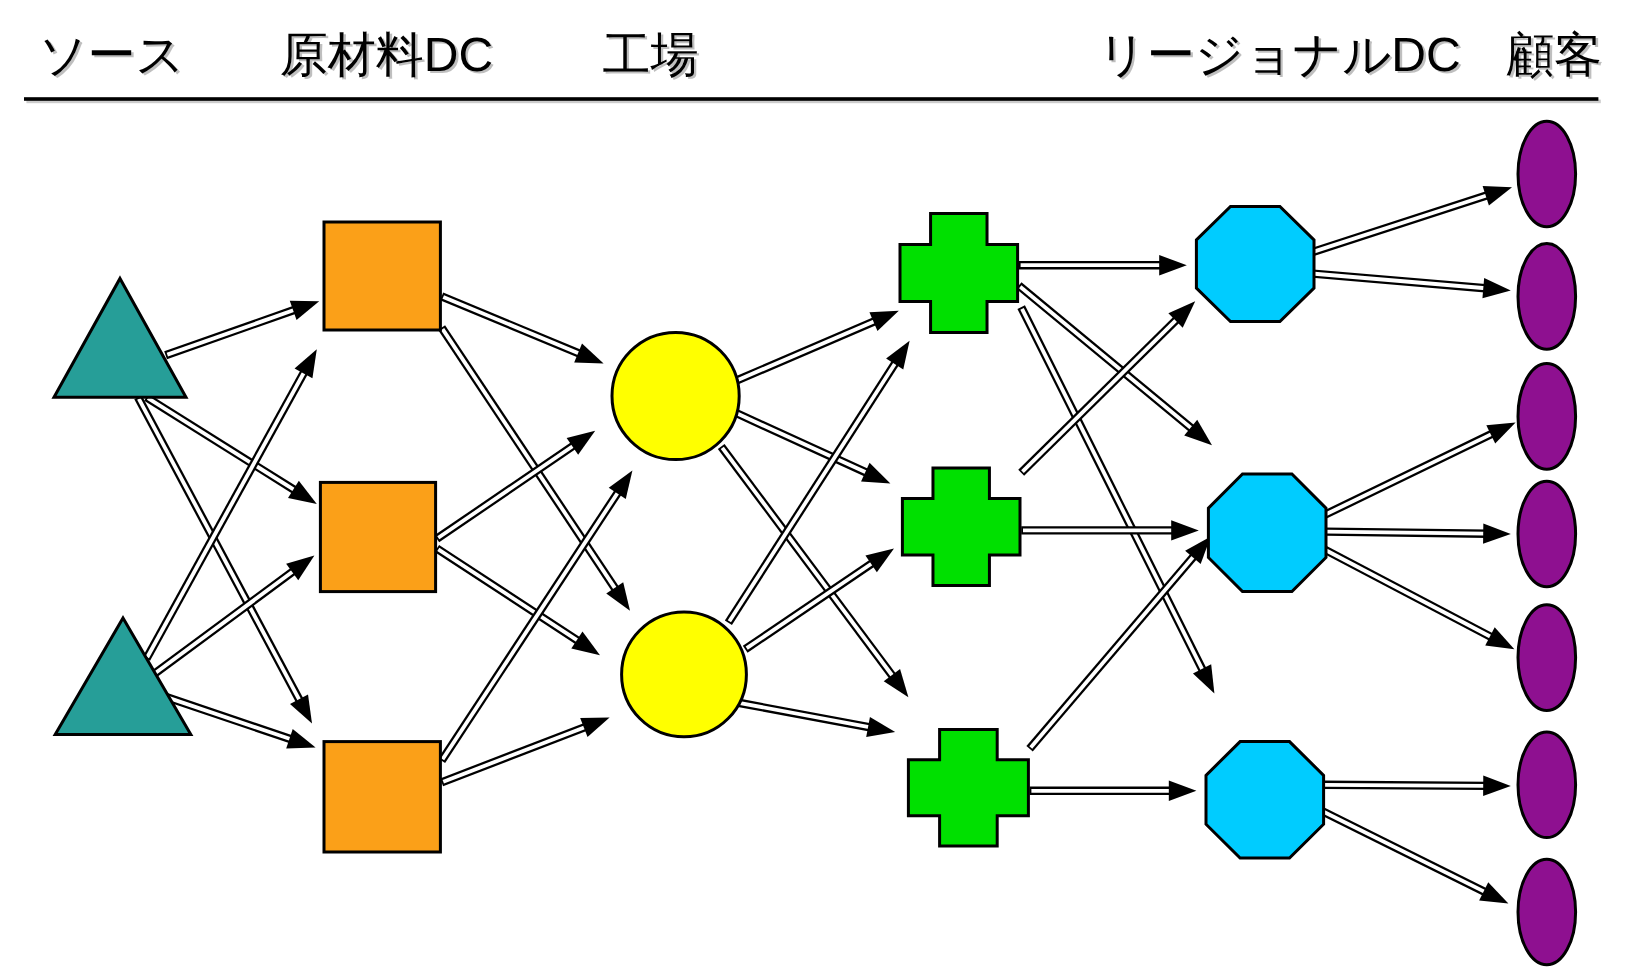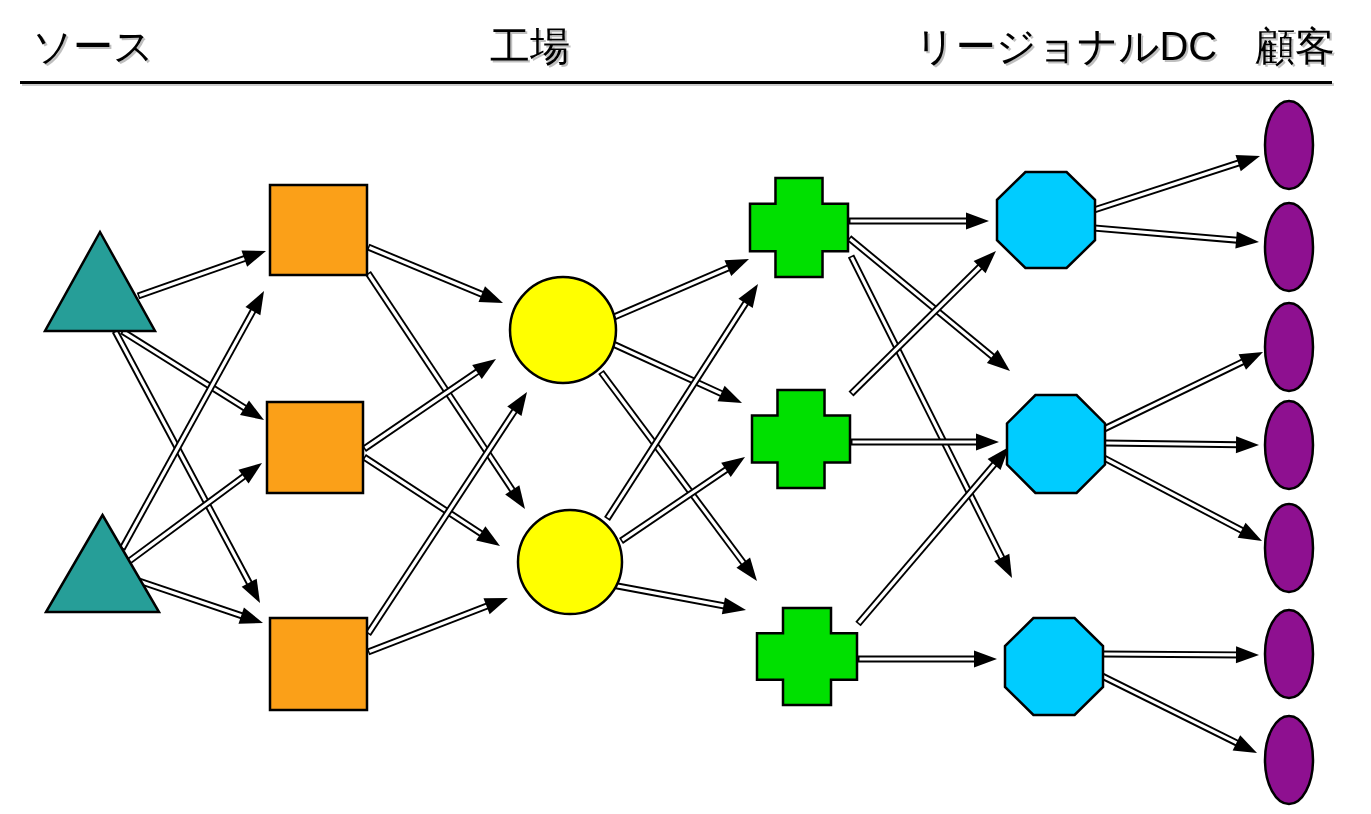--- a/index.html
+++ b/index.html
@@ -11,35 +11,36 @@
   }
   .header{position:absolute;left:0;top:0;width:1371px;height:90px;}
   .col-label{
     position:absolute;top:24px;transform:translateX(-50%);
     font-size:40px;font-weight:normal;color:#000;white-space:nowrap;
     text-shadow:2px 2px 0 rgba(0,0,0,0.25);
     letter-spacing:0px;line-height:44px;
   }
   .col-1{left:93px;}
   .col-2{left:322px;}
-  .col-3{left:530px;}
+  .col-3{left:542px;}
   .col-4{left:792px;}
   .col-5{left:1066px;text-align:right;}
   .col-6{left:1295px;}
   .header-rule{
     position:absolute;left:20px;top:81px;width:1312px;height:3px;
     background:#000;box-shadow:2px 2px 0 rgba(0,0,0,0.2);
   }
   #diagram{position:absolute;left:0;top:0;}
 </style>
 </head>
 <body>
 
 <div class="header">
   <div class="col-label col-1">ソース</div>
+  <div class="col-label col-2">原材料DC</div>
   <div class="col-label col-3">工場</div>
   <div class="col-label col-5">リージョナルDC</div>
   <div class="col-label col-6">顧客</div>
   <div class="header-rule"></div>
 </div>
 
 <svg id="diagram" width="1371" height="814" viewBox="0 0 1371 814" xmlns="http://www.w3.org/2000/svg">
     <g>
       <line x1="138" y1="296" x2="248.07544131923282" y2="257.3016026612072" stroke="#000000" stroke-width="7"></line>
       <line x1="139.4150967379553" y1="295.5025050530626" x2="246.18864566862575" y2="257.96492925712374" stroke="#FFFFFF" stroke-width="3.2"></line>

